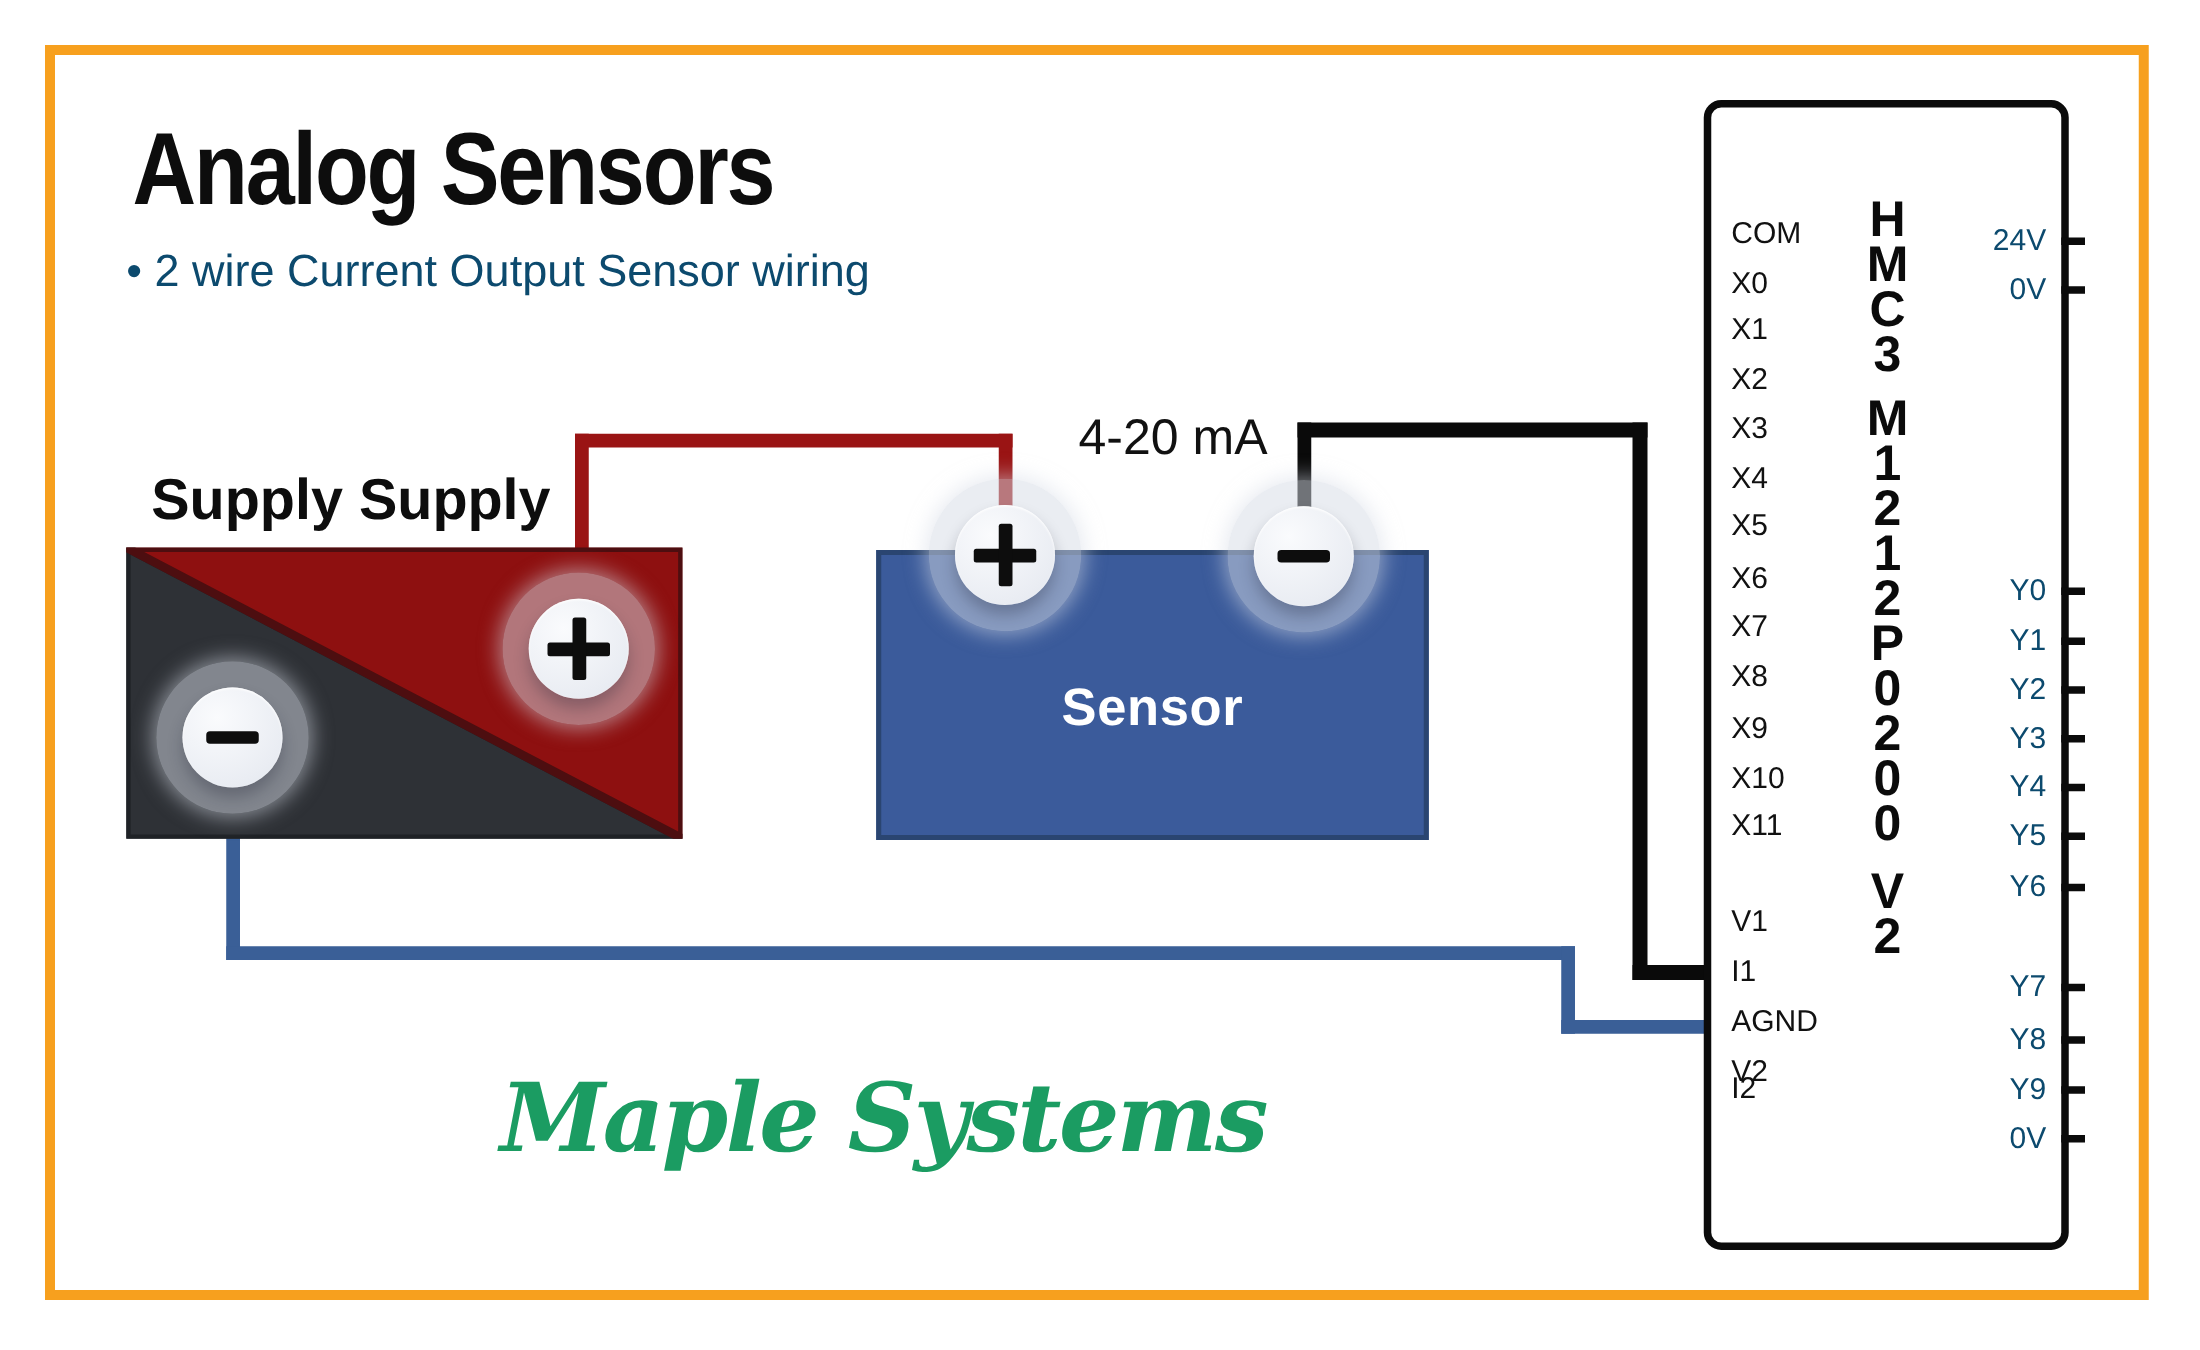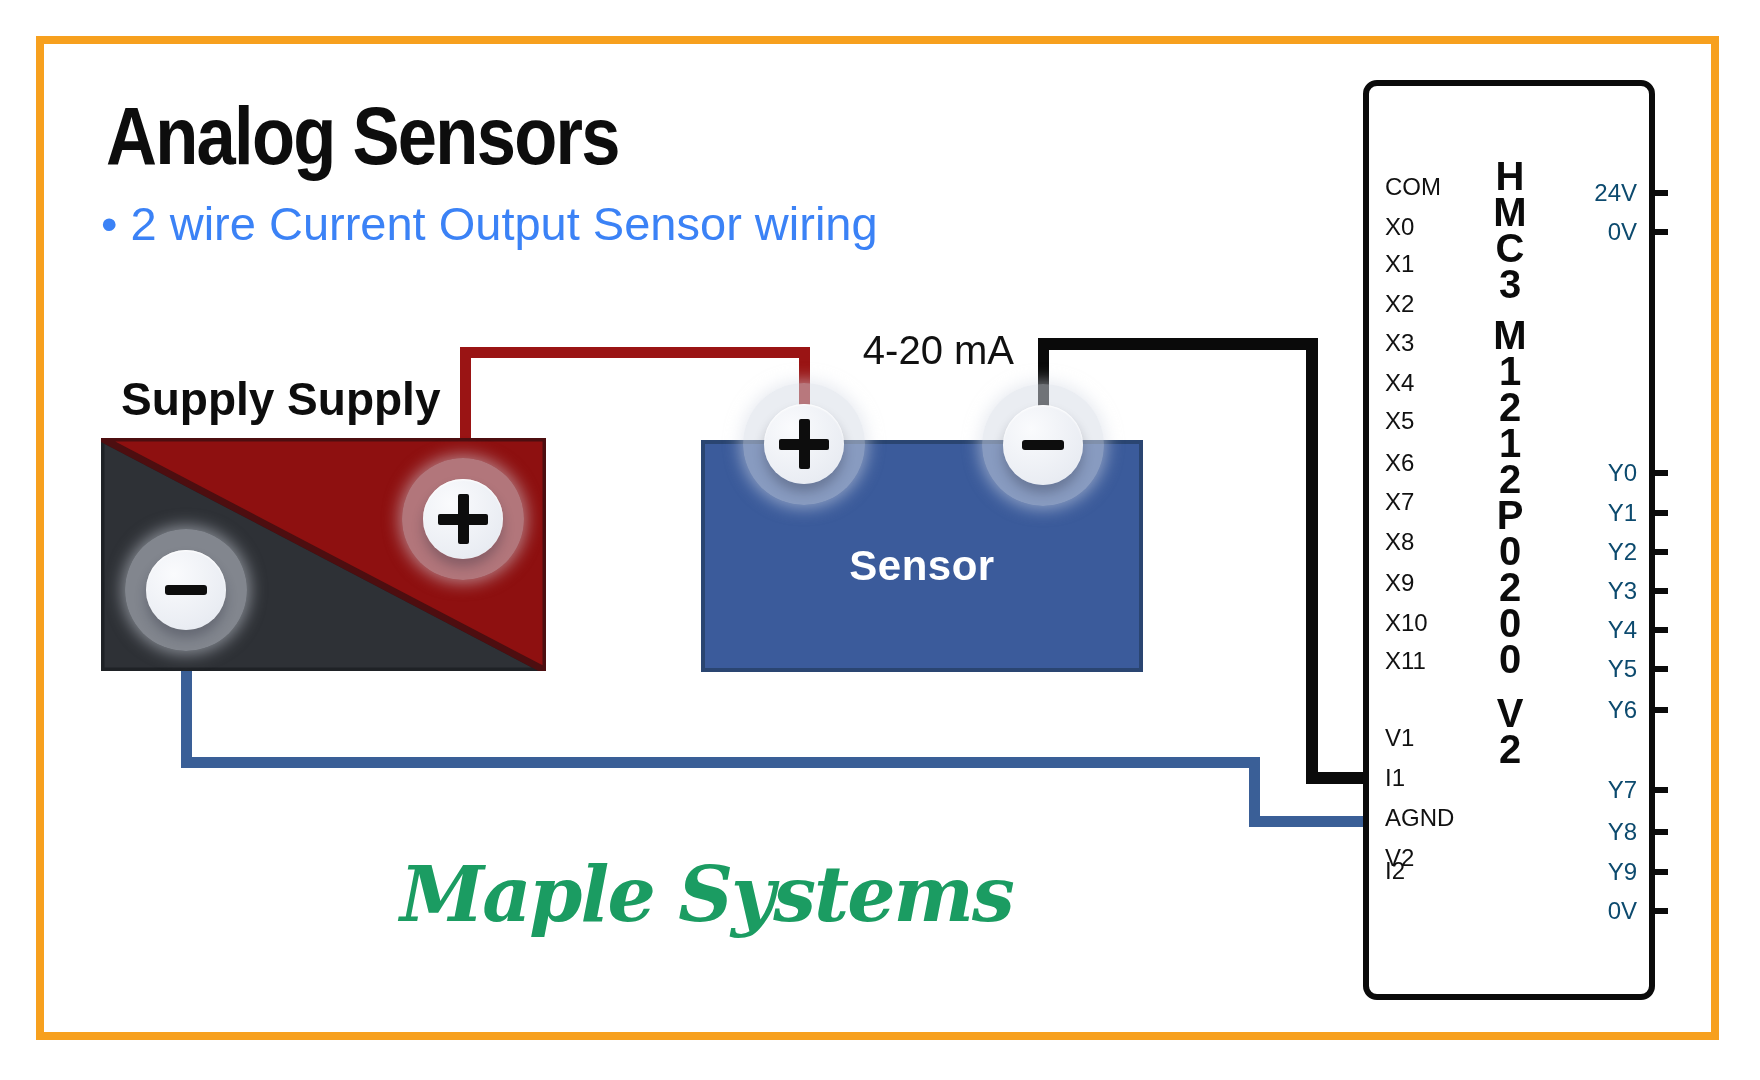--- a/index.html
+++ b/index.html
@@ -7,21 +7,21 @@
          font-family:"Liberation Sans",sans-serif;color:#111;}
 
   
   .frame{position:absolute;left:36px;top:36px;width:1683px;height:1004px;
          border:8px solid #F7A01E;box-sizing:border-box;}
 
   
   .title{position:absolute;left:106px;top:94px;font-size:82px;font-weight:bold;
          letter-spacing:-2px;line-height:84px;transform:scaleX(0.86);transform-origin:left top;
          color:#0d0d0d;white-space:nowrap;}
-  .subtitle{position:absolute;left:101px;top:196px;font-size:47px;color:#3b82f6;white-space:nowrap;}
+  .subtitle{position:absolute;left:101px;top:196px;font-size:36px;color:#0c4a6e;white-space:nowrap;}
   .ps-label{position:absolute;left:121px;top:372px;font-size:46px;font-weight:bold;color:#0d0d0d;white-space:nowrap;}
   .ma-label{position:absolute;left:838px;top:328px;width:176px;text-align:right;font-size:40px;color:#111;white-space:nowrap;}
 
   
   .wire{position:absolute;}
   .wire.red{background:#9A1414;}
   .wire.black{background:#0A0A0A;}
   .wire.blue{background:#3A5F97;}
 
   

